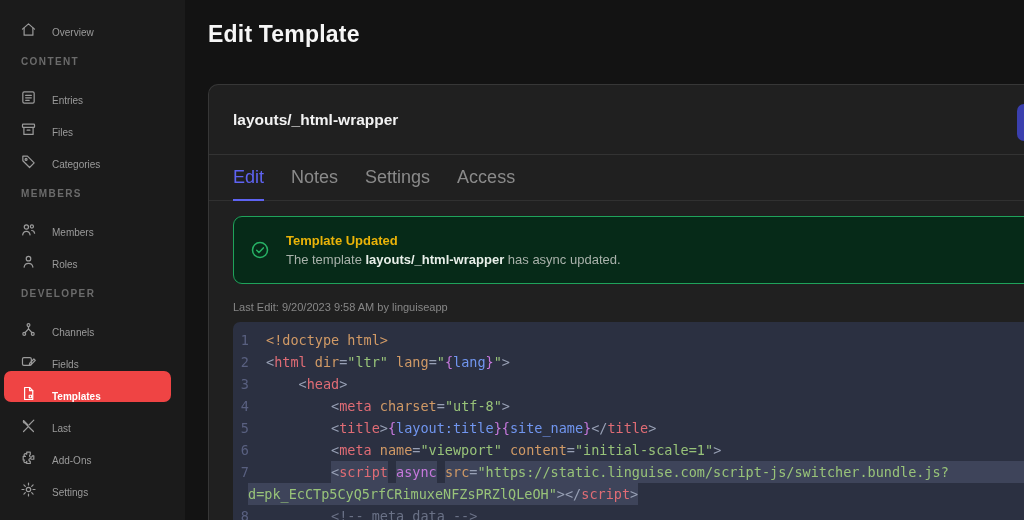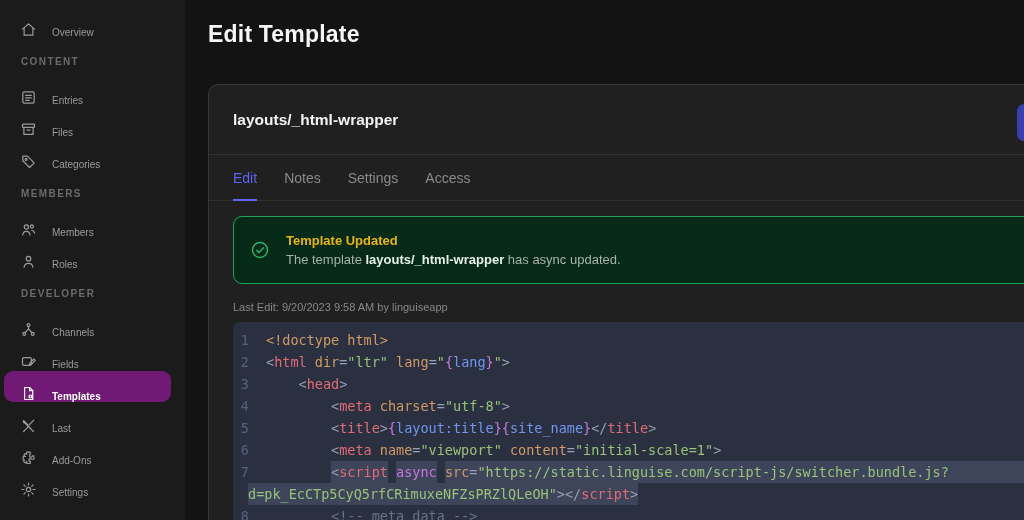--- a/index.html
+++ b/index.html
@@ -10,39 +10,39 @@
   
   .sidebar { position:absolute; left:0; top:0; width:185px; height:520px;
     background:var(--sidebar-bg,#1b1b1b); padding-top:6px; }
   .section-label { padding:17px 0 7px 21px; font-size:10px; font-weight:bold;
     letter-spacing:1.4px; color:#6b6b6b; }
   .item { display:flex; align-items:flex-end; height:31px; margin:1px 14px 1px 4px;
     padding-left:16px; gap:15px; border-radius:7px; color:#9b9b9b;
     font-size:10px; cursor:pointer; }
   .item .icon { width:17px; height:17px; display:flex; flex:none; }
   .item .icon svg { width:17px; height:17px; }
-  .item.active { background:#701a75; color:#ffffff; font-weight:bold;border-radius:9px; }
+  .item.active { background:#ef4444; color:#ffffff; font-weight:bold; }
 
   
   .page-title { position:absolute; left:208px; top:21px; font-size:23px;
     font-weight:bold; color:#f6f6f6; letter-spacing:.2px; }
 
   .panel { position:absolute; left:208px; top:84px; width:862px; height:436px;
     background:var(--panel-bg,#202020); border:1px solid #373737; border-bottom:none;
     border-radius:10px 10px 0 0; }
 
   .panel-header { position:relative; height:70px; border-bottom:1px solid #333; }
   .panel-title { position:absolute; left:24px; top:26px; font-size:15.5px;
     font-weight:bold; color:#f2f2f2; }
   .save-btn { position:absolute; left:808px; top:19px; width:90px; height:37px;
     background:var(--save-btn,#3a3fae); border:none; border-radius:7px; cursor:pointer; }
 
   .tabs { display:flex; align-items:stretch; gap:27px; height:46px; padding:0 24px;
     border-bottom:1px solid #303030; }
-  .tab { display:flex; align-items:center; position:relative; font-size:14px;
+  .tab { display:flex; align-items:center; position:relative; font-size:18px;
     color:#8a8a8a; cursor:pointer; }
   .tab.active { color:var(--accent,#5e63f2); }
   .tab.active::after { content:""; position:absolute; left:0; right:0; bottom:-1px;
     height:2px; background:var(--accent,#5e63f2); }
 
   .banner { display:flex; align-items:center; margin:15px 24px 0; height:68px;
     padding:0 16px; background:var(--banner-bg,#062a18);
     border:1px solid var(--success,#1fa35b); border-radius:9px; }
   .banner .check { width:20px; height:20px; flex:none; margin-right:16px; }
   .banner-title { font-size:13px; font-weight:bold; color:#eab308; }

